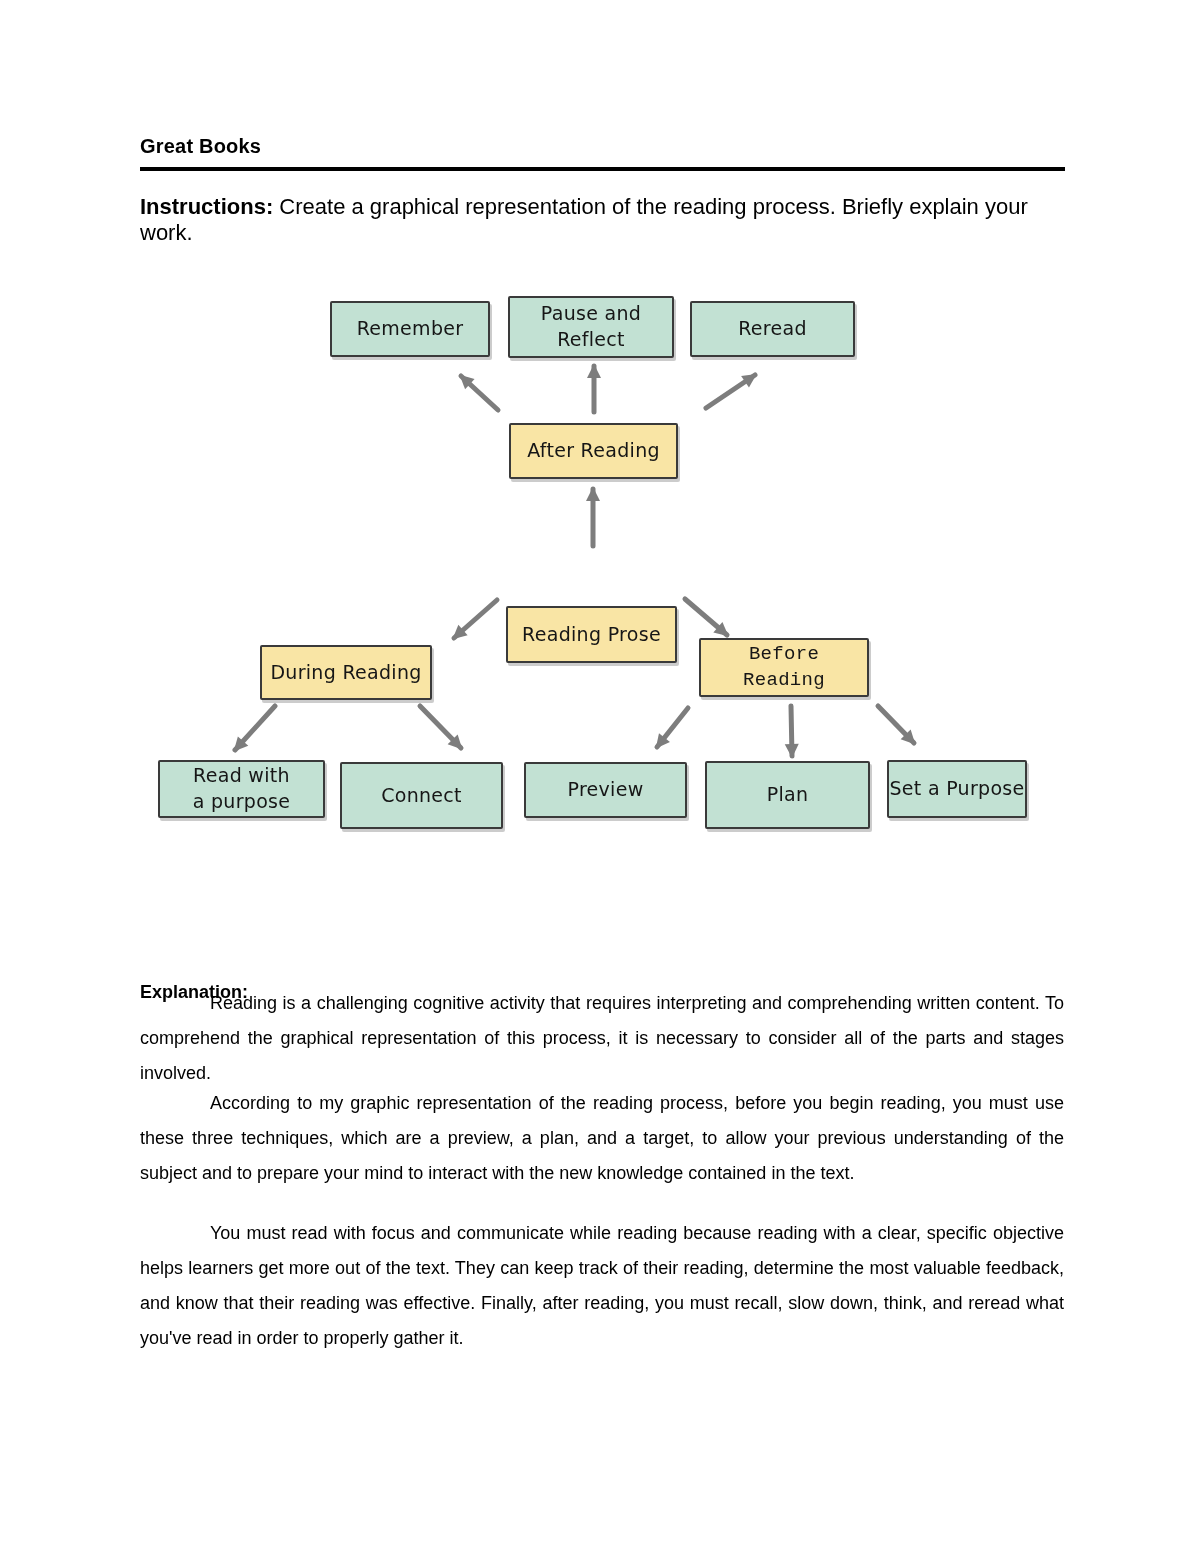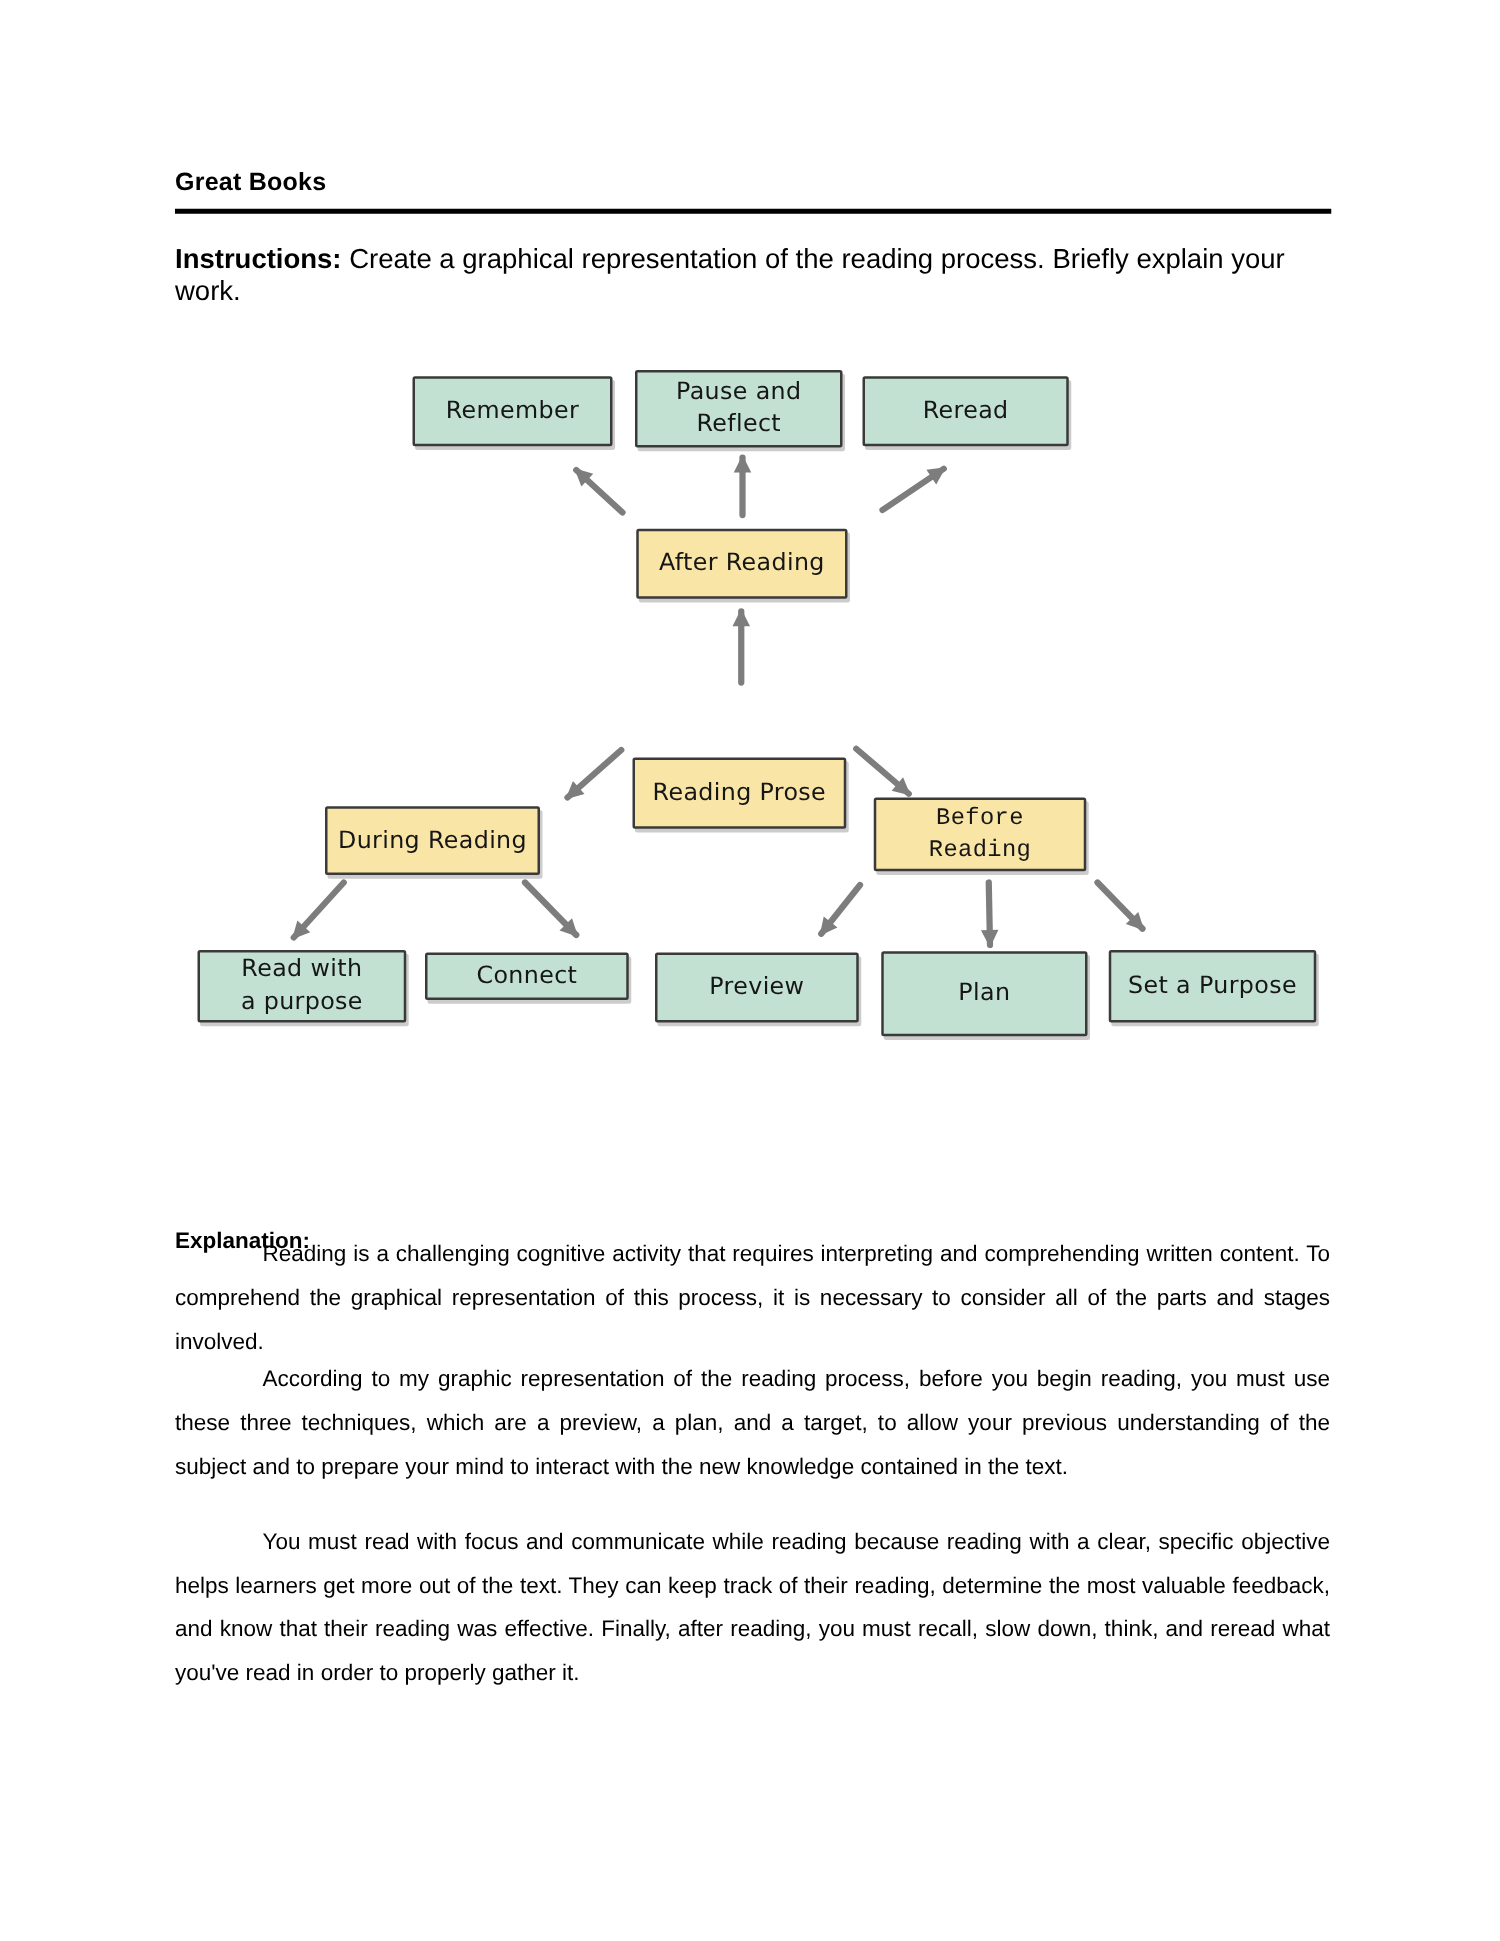--- a/index.html
+++ b/index.html
@@ -107,30 +107,30 @@
     <div class="node node--yellow" style="left:260px; top:367px; width:172px; height:55px;">
         <span class="lab">During Reading</span>
       </div>
     <div class="node node--yellow wrap-80" style="left:699px; top:360px; width:170px; height:59px;font-family:Liberation Mono, monospace;">
         <span class="lab">Before Reading</span>
       </div>
 
     <div class="node node--green wrap-100" style="left:158px; top:482px; width:167px; height:58px;">
         <span class="lab">Read with a purpose</span>
       </div>
-    <div class="node node--green" style="left:340px; top:484px; width:163px; height:38px;">
+    <div class="node node--green" style="left:340px; top:484px; width:163px; height:67px;">
         <span class="lab">Connect</span>
       </div>
     <div class="node node--green" style="left:524px; top:484px; width:163px; height:56px;">
         <span class="lab">Preview</span>
       </div>
     <div class="node node--green" style="left:705px; top:483px; width:165px; height:68px;">
         <span class="lab">Plan</span>
       </div>
-    <div class="node node--green" style="left:887px; top:482px; width:166px; height:58px;">
+    <div class="node node--green" style="left:887px; top:482px; width:140px; height:58px;">
         <span class="lab">Set a Purpose</span>
       </div>
 
   </div>
 
   <div class="expl-heading">Explanation:</div>
 
   <p class="para para-1">Reading is a challenging cognitive activity that requires interpreting and comprehending written content. To comprehend the graphical representation of this process, it is necessary to consider all of the parts and stages involved.</p>
   <p class="para para-2">According to my graphic representation of the reading process, before you begin reading, you must use these three techniques, which are a preview, a plan, and a target, to allow your previous understanding of the subject and to prepare your mind to interact with the new knowledge contained in the text.</p>
   <p class="para para-3">You must read with focus and communicate while reading because reading with a clear, specific objective helps learners get more out of the text. They can keep track of their reading, determine the most valuable feedback, and know that their reading was effective. Finally, after reading, you must recall, slow down, think, and reread what you've read in order to properly gather it.</p>

